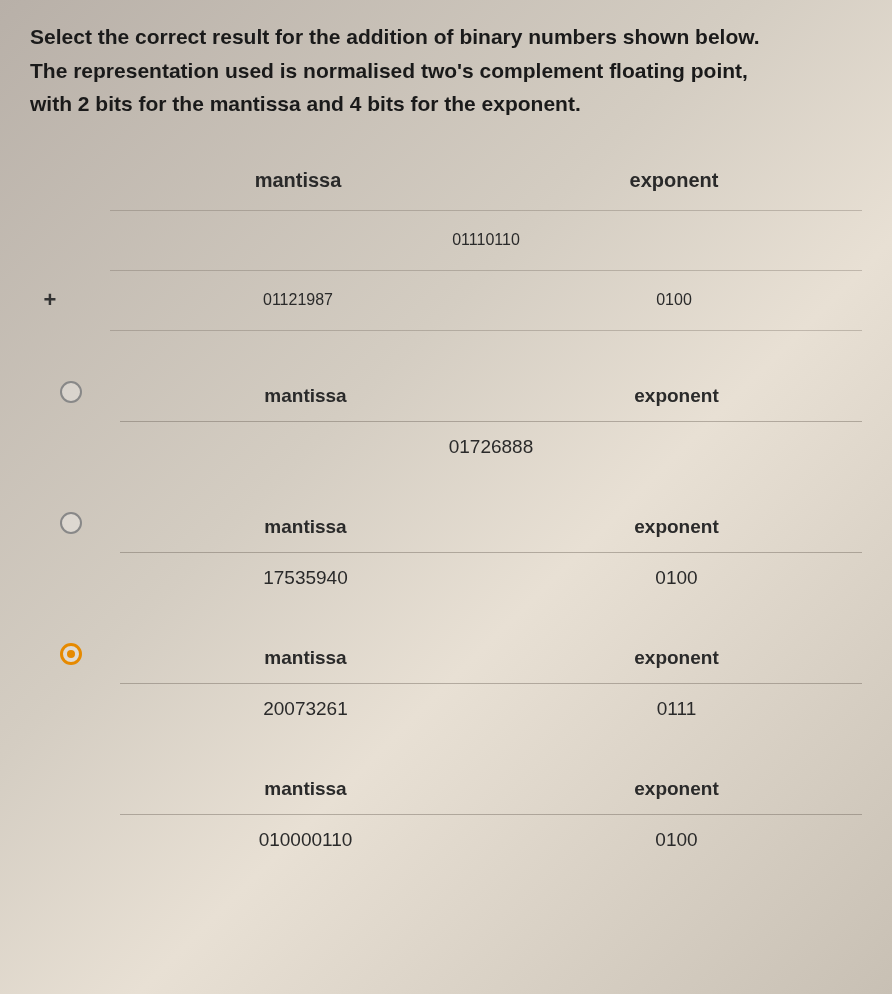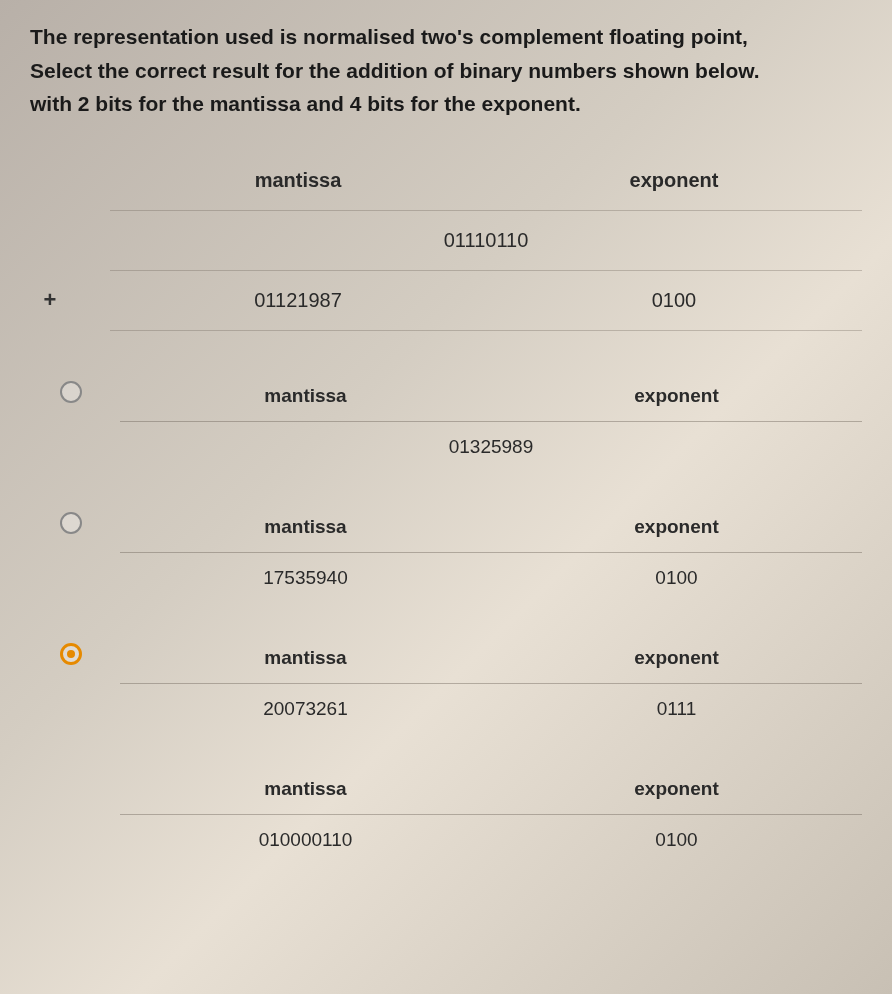--- a/index.html
+++ b/index.html
@@ -41,21 +41,21 @@
       justify-content: center;
       align-items: center;
       margin-left: -80px;
       position: absolute;
       left: 0;
     }
     .cell {
       flex: 1;
       text-align: center;
       padding: 16px 10px;
-      font-size: 20px;
+      font-size: 16px;
       color: #2a2a2a;
     }
     .header-cell {
       font-weight: 600;
       font-size: 20px;
     }
     .bordered-bottom {
       border-bottom: 1px solid rgba(100,90,80,0.3);
     }
     .plus-sign {
@@ -116,22 +116,22 @@
     .last-opt {
       margin-bottom: 0;
     }
   </style>
 </head>
 <body>
 
 <div class="container">
 
   <div class="question-text">
+    <div>Select the correct result for the addition of binary numbers shown below.</div>
     <div>The representation used is normalised two's complement floating point,</div>
-    <div>Select the correct result for the addition of binary numbers shown below.</div>
     <div>with 2 bits for the mantissa and 4 bits for the exponent.</div>
   </div>
 
   <div class="input-table">
     <div class="row bordered-bottom">
       <div class="cell header-cell">mantissa</div>
       <div class="cell header-cell">exponent</div>
     </div>
     <div class="row bordered-bottom">
       <div class="cell">01110110</div>
@@ -148,21 +148,21 @@
   <div class="options">
 
     <div class="option">
       <div class="radio"></div>
       <div class="option-table">
         <div class="option-row">
           <div class="option-cell option-header">mantissa</div>
           <div class="option-cell option-header">exponent</div>
         </div>
         <div class="option-row">
-          <div class="option-cell">01325989</div>
+          <div class="option-cell">01726888</div>
         </div>
       </div>
     </div>
 
     <div class="option">
       <div class="radio"></div>
       <div class="option-table">
         <div class="option-row">
           <div class="option-cell option-header">mantissa</div>
           <div class="option-cell option-header">exponent</div>

